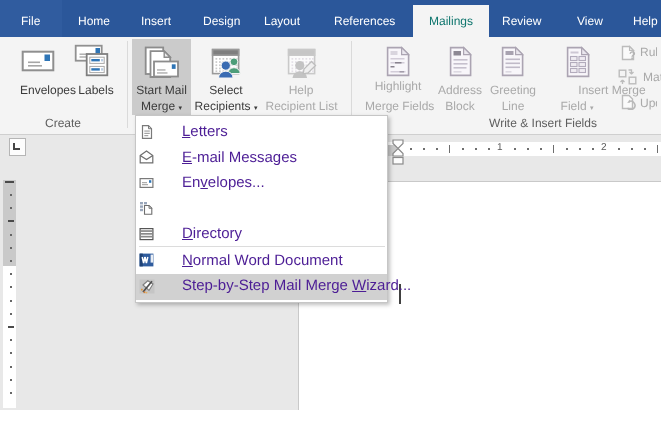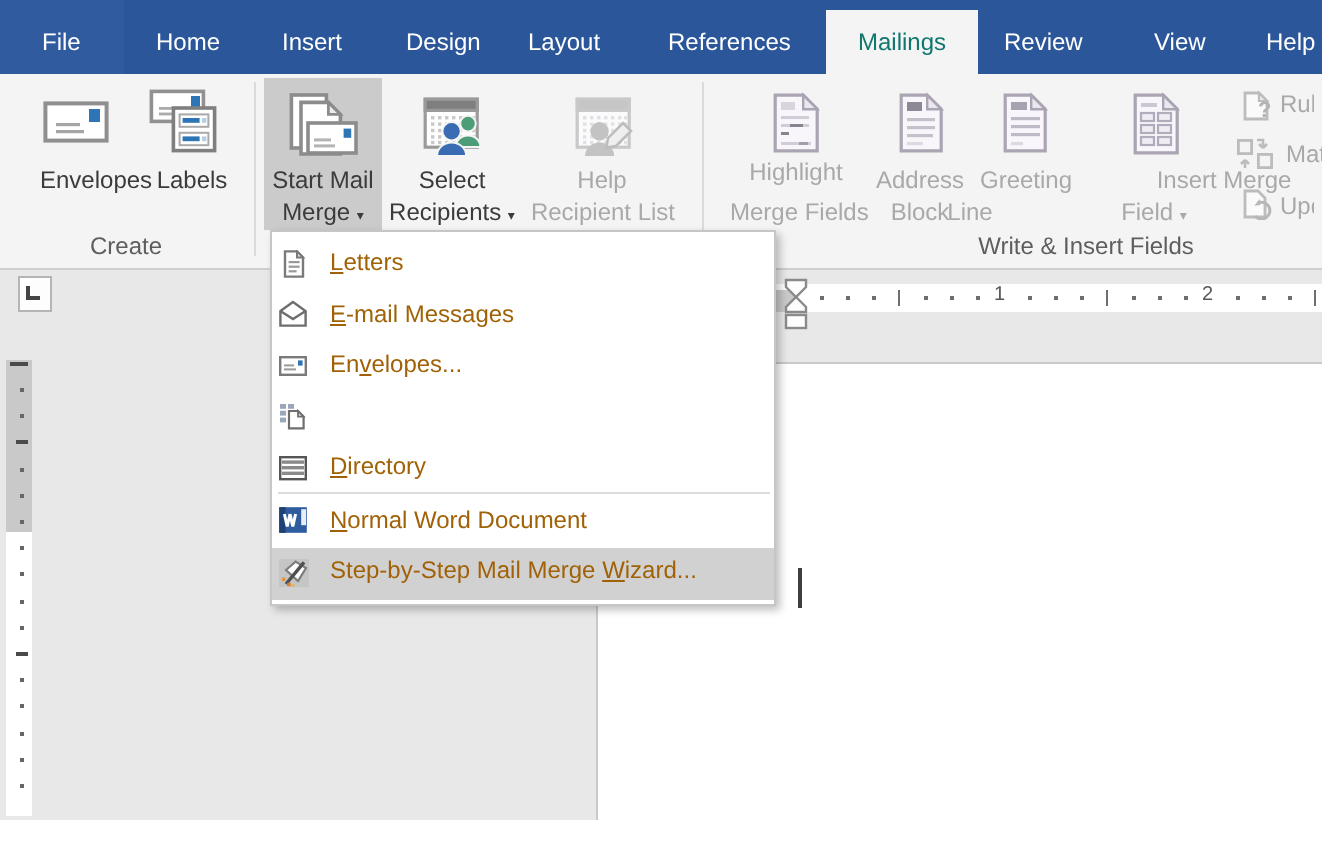--- a/index.html
+++ b/index.html
@@ -2,21 +2,21 @@
 <html><head><meta charset="utf-8">
 <style>
 *{margin:0;padding:0;box-sizing:border-box;}
 html,body{width:661px;height:422px;background:#fff;font-family:"Liberation Sans",sans-serif;overflow:hidden;-webkit-font-smoothing:antialiased;text-rendering:geometricPrecision;}
 #app{position:absolute;left:0;top:0;width:661px;height:422px;overflow:hidden;}
 .a{position:absolute;}
 .tab{position:absolute;top:6px;height:31px;line-height:31px;color:#fff;font-size:12px;}
 .lbl{position:absolute;font-size:12px;color:#3b3b3b;text-align:center;line-height:13px;white-space:nowrap;}
 .dis{color:#a9a9a9;}
 .grp{position:absolute;font-size:12px;color:#5e5e5e;text-align:center;white-space:nowrap;}
-.mi{position:absolute;left:165px;font-size:12px;color:#a16207;line-height:25px;white-space:nowrap;}
+.mi{position:absolute;left:182px;font-size:15px;color:#4c1d95;line-height:25px;white-space:nowrap;}
 </style></head><body>
 <div id="app">
 <div class="a" style="left:0;top:0;width:661px;height:37px;background:#2b579a;"></div>
 <div class="a" style="left:0;top:0;width:62px;height:37px;background:#305c9f;"></div>
 <div class="a" style="left:413px;top:5px;width:76px;height:32px;background:#f4f4f4;"></div>
 <div class="tab" style="left:21px;text-align:right;">File</div>
 <div class="tab" style="left:78px;">Home</div>
 <div class="tab" style="left:141px;">Insert</div>
 <div class="tab" style="left:203px;">Design</div>
 <div class="tab" style="left:264px;">Layout</div>
@@ -211,21 +211,21 @@
 <div class="lbl" style="left:132px;top:100px;width:59px;">Merge <span style="font-size:7px;">▾</span></div>
 <div class="lbl" style="left:196px;top:84px;width:60px;">Select</div>
 <div class="lbl" style="left:191px;top:100px;width:70px;">Recipients <span style="font-size:7px;">▾</span></div>
 <div class="lbl dis" style="left:271px;top:84px;width:60px;">Help</div>
 <div class="lbl dis" style="left:264px;top:100px;width:75px;">Recipient List</div>
 <div class="lbl dis" style="left:368px;top:80px;width:60px;">Highlight</div>
 <div class="lbl dis" style="left:365px;top:100px;width:66px;">Merge Fields</div>
 <div class="lbl dis" style="left:430px;top:84px;width:60px;">Address</div>
 <div class="lbl dis" style="left:430px;top:100px;width:60px;">Block</div>
 <div class="lbl dis" style="left:483px;top:84px;width:60px;">Greeting</div>
-<div class="lbl dis" style="left:455px;top:100px;width:60px;">Line</div>
+<div class="lbl dis" style="left:483px;top:100px;width:60px;">Line</div>
 <div class="lbl dis" style="left:543px;top:84px;width:68px;margin-left:35px;">Insert Merge</div>
 <div class="lbl dis" style="left:543px;top:100px;width:68px;">Field <span style="font-size:7px;">▾</span></div>
 <div class="lbl dis" style="left:640px;top:46px;width:17px;text-align:left;overflow:hidden;">Rules</div>
 <div class="lbl dis" style="left:643px;top:71px;width:18px;text-align:left;overflow:hidden;">Match Fields</div>
 <div class="lbl dis" style="left:640px;top:97px;width:17px;text-align:left;overflow:hidden;">Update Labels</div>
 <div class="grp" style="left:33px;top:116px;width:60px;">Create</div>
 <div class="grp" style="left:445px;top:116px;width:196px;">Write &amp; Insert Fields</div>
 <div class="a" style="left:0;top:135px;width:661px;height:46px;background:#e8e8e8;"></div>
 <div class="a" style="left:0;top:181px;width:298px;height:229px;background:#e8e8e8;"></div>
 <div class="a" style="left:298px;top:181px;width:363px;height:229px;background:#fff;border-left:1px solid #c9c9c9;border-top:1px solid #c9c9c9;"></div>

